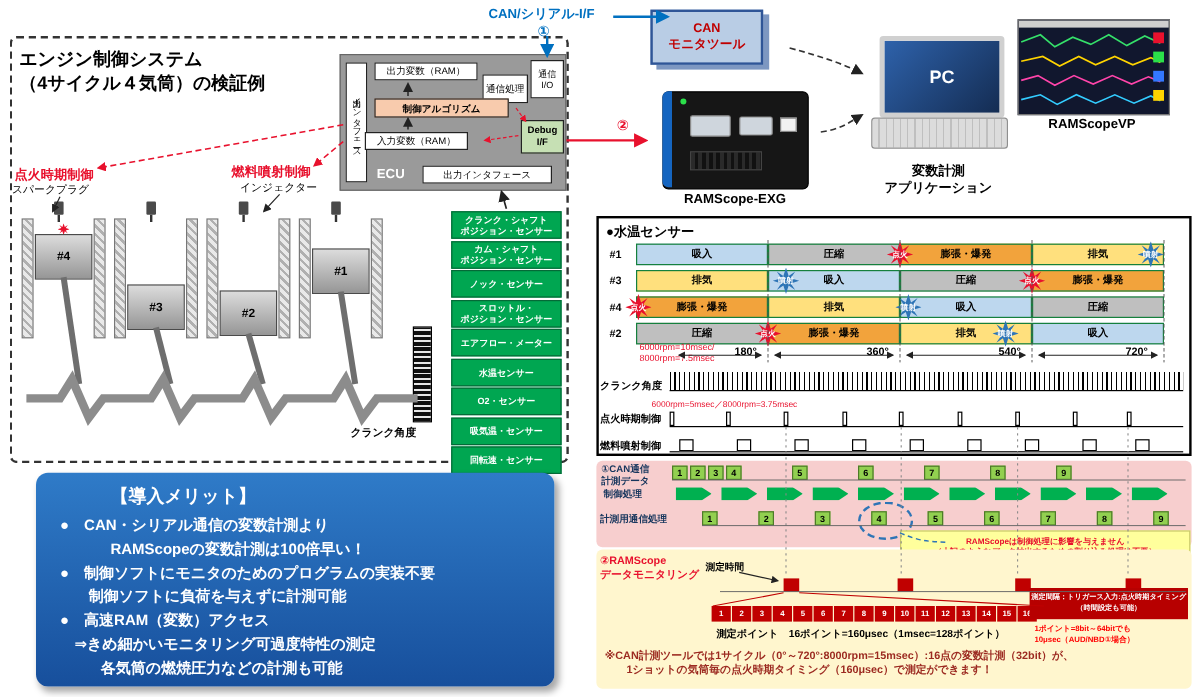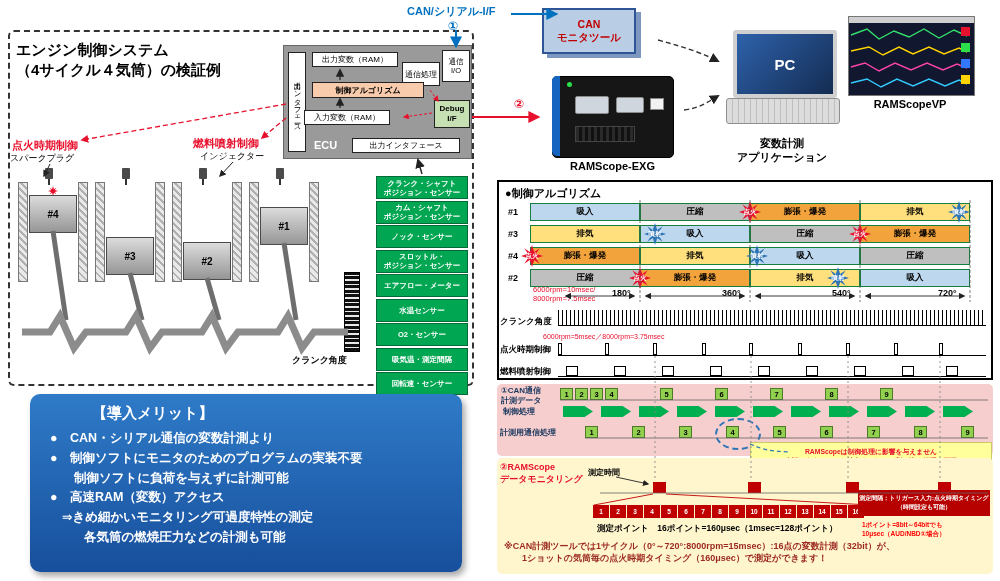--- a/index.html
+++ b/index.html
@@ -112,21 +112,21 @@
       <div class="sensor">クランク・シャフト
 ポジション・センサー</div>
       <div class="sensor">カム・シャフト
 ポジション・センサー</div>
       <div class="sensor">ノック・センサー</div>
       <div class="sensor">スロットル・
 ポジション・センサー</div>
       <div class="sensor">エアフロー・メーター</div>
       <div class="sensor">水温センサー</div>
       <div class="sensor">O2・センサー</div>
-      <div class="sensor">吸気温・測定間隔</div>
+      <div class="sensor">吸気温・センサー</div>
       <div class="sensor">回転速・センサー</div>
     </div>
 
   <div class="abs b" style="left:407px;top:4px;font-size:11px;color:#0070C0">CAN/シリアル-I/F</div>
   <div class="abs b" style="left:448px;top:19px;font-size:12px;color:#0070C0">①</div>
   <div class="abs b" style="left:514px;top:97px;font-size:12px;color:#E8112D">②</div>
 
   <div class="abs canmon ctr pre" style="left:542px;top:8px;width:90px;height:42px">CAN
 モニタツール</div>
 
@@ -153,21 +153,21 @@
       <polyline points="2,66 18,62 32,70 48,62 64,69 80,62 96,69 110,63 118,67" fill="none" stroke="#33CCFF" stroke-width="1.4"></polyline>
       <rect x="112" y="10" width="9" height="9" fill="#E8112D"></rect>
       <rect x="112" y="26" width="9" height="9" fill="#2BE04A"></rect>
       <rect x="112" y="42" width="9" height="9" fill="#3377FF"></rect>
       <rect x="112" y="58" width="9" height="9" fill="#FFD400"></rect>
     </svg>
   </div>
   <div class="abs b ctr" style="left:850px;top:98px;width:120px;font-size:11px">RAMScopeVP</div>
 
   <div class="abs tframe" style="left:497px;top:180px;width:496px;height:200px"></div>
-  <div class="abs b" style="left:505px;top:186px;font-size:11px">●制御アルゴリズム</div>
+  <div class="abs b" style="left:505px;top:186px;font-size:11px">●水温センサー</div>
 
   <div class="abs b" style="left:508px;top:207px;font-size:9px">#1</div>
   <div class="abs b" style="left:508px;top:229px;font-size:9px">#3</div>
   <div class="abs b" style="left:508px;top:251px;font-size:9px">#4</div>
   <div class="abs b" style="left:508px;top:273px;font-size:9px">#2</div>
 
   <div class="cell c-in" style="left:530px;top:203px">吸入</div>
   <div class="cell c-cp" style="left:640px;top:203px">圧縮</div>
   <div class="cell c-ex" style="left:750px;top:203px">膨張・爆発</div>
   <div class="cell c-eh" style="left:860px;top:203px">排気</div>
@@ -322,20 +322,21 @@
   <div class="abs dknote ctr pre" style="left:858px;top:490px;width:132px;height:26px">測定間隔：トリガース入力:点火時期タイミング
 （時間設定も可能）</div>
   <div class="abs b pre" style="left:862px;top:520px;width:130px;font-size:6.5px;color:#FF0000;line-height:1.4">1ポイント=8bit～64bitでも
 10μsec（AUD/NBD①場合）</div>
   <div class="abs b pre" style="left:504px;top:540px;width:488px;font-size:9px;color:#9C2A21;line-height:1.35">※CAN計測ツールでは1サイクル（0°～720°:8000rpm=15msec）:16点の変数計測（32bit）が、
 　　1ショットの気筒毎の点火時期タイミング（160μsec）で測定ができます！</div>
 
   <div class="abs merit" style="left:30px;top:394px;width:432px;height:178px">
     <div class="t">【導入メリット】</div>
     <div class="l i0">●　CAN・シリアル通信の変数計測より</div>
+    <div class="l i1">RAMScopeの変数計測は100倍早い！</div>
     <div class="l i0">●　制御ソフトにモニタのためのプログラムの実装不要</div>
     <div class="l i2">制御ソフトに負荷を与えずに計測可能</div>
     <div class="l i0">●　高速RAM（変数）アクセス</div>
     <div class="l i3">⇒きめ細かいモニタリング可過度特性の測定</div>
     <div class="l i4">各気筒の燃焼圧力などの計測も可能</div>
   </div>
 
   <svg class="abs" style="left:0;top:0;z-index:60;pointer-events:none" width="1000" height="581" viewBox="0 0 1000 581">
     <defs>
       <marker id="mK" viewBox="0 0 10 10" refX="8" refY="5" markerWidth="7" markerHeight="7" orient="auto-start-reverse">

